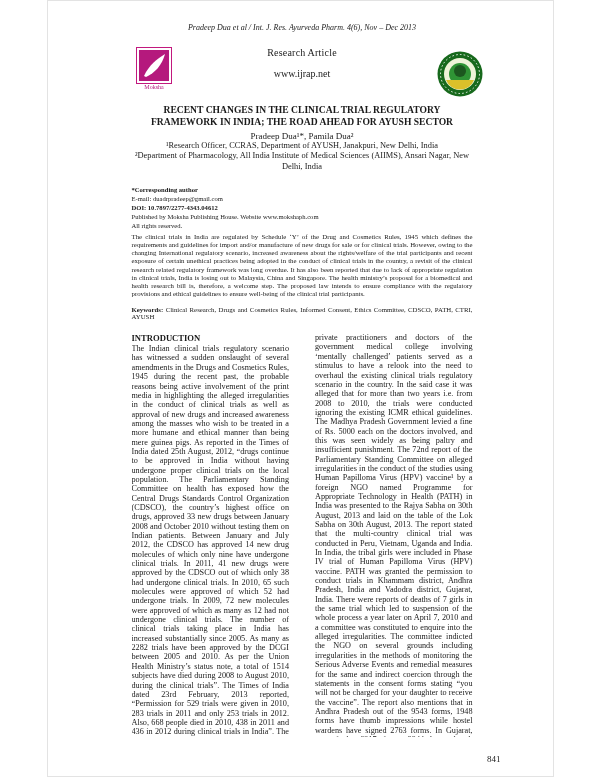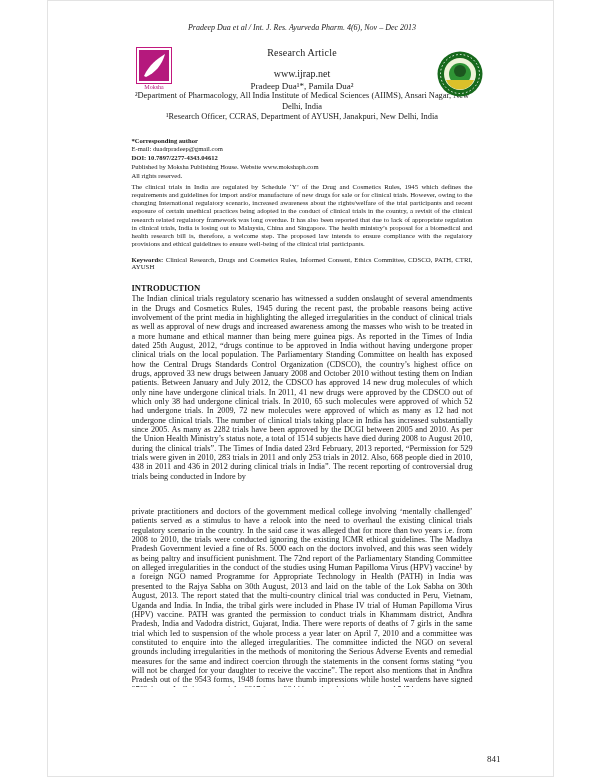--- a/index.html
+++ b/index.html
@@ -22,21 +22,21 @@
   .website { text-align:center; font-size:10px; margin-top:10px; }
   .title { text-align:center; font-weight:bold; font-size:9.6px; line-height:1.3; margin-top:25px; padding:0 4px; }
   .authors { text-align:center; font-size:9px; margin-top:2px; }
   .affiliation { text-align:center; font-size:8.4px; line-height:1.25; }
   .dates { text-align:center; font-size:7.6px; margin-top:11px; }
   .corr { font-size:6.6px; line-height:1.35; margin-top:14px; }
   .bold { font-weight:bold; }
   .abs-heading { font-weight:bold; font-size:7.6px; margin-top:11px; }
   .abs-text { font-size:6.8px; line-height:1.2; text-align:justify; margin-top:2px; }
   .keywords { font-size:6.8px; margin-top:8px; text-align:justify; }
-  .columns { display:flex; gap:26px; margin-top:13px; height:404px; overflow:hidden;flex-direction:column; }
+  .columns { display:flex; gap:26px; margin-top:13px; height:404px; overflow:hidden; }
   .col { flex:1; min-width:0; }
   .sec-heading { font-weight:bold; font-size:8.6px; margin-bottom:1px; }
   .body-text { font-size:8.2px; line-height:1.14; text-align:justify; }
   .page-number { position:absolute; right:52px; bottom:12px; font-size:9px; }
 </style>
 </head>
 <body>
 
 <div class="page">
 
@@ -58,23 +58,24 @@
       <circle cx="23" cy="23" r="16" fill="#eef3d8"></circle>
       <circle cx="23" cy="23" r="11" fill="#2f9435"></circle>
       <path d="M9 29 a15 15 0 0 0 28 0 z" fill="#dbc02a"></path>
       <circle cx="23" cy="20" r="6" fill="#1c571f"></circle>
     </svg>
   </div>
 
   <div class="article-type">Research Article</div>
   <div class="website">www.ijrap.net</div>
 
+  <div class="title">RECENT CHANGES IN THE CLINICAL TRIAL REGULATORY FRAMEWORK IN INDIA; THE ROAD AHEAD FOR AYUSH SECTOR</div>
   <div class="authors">Pradeep Dua¹*, Pamila Dua²</div>
+  <div class="affiliation">¹Research Officer, CCRAS, Department of AYUSH, Janakpuri, New Delhi, India</div>
   <div class="affiliation">²Department of Pharmacology, All India Institute of Medical Sciences (AIIMS), Ansari Nagar, New Delhi, India</div>
-  <div class="affiliation">¹Research Officer, CCRAS, Department of AYUSH, Janakpuri, New Delhi, India</div>
 
 
   <div class="corr">
     <div class="bold">*Corresponding author</div>
     <div>E-mail: duadrpradeep@gmail.com</div>
     <div class="bold">DOI: 10.7897/2277-4343.04612</div>
     <div>Published by Moksha Publishing House. Website www.mokshaph.com</div>
     <div>All rights reserved.</div>
   </div>
 

